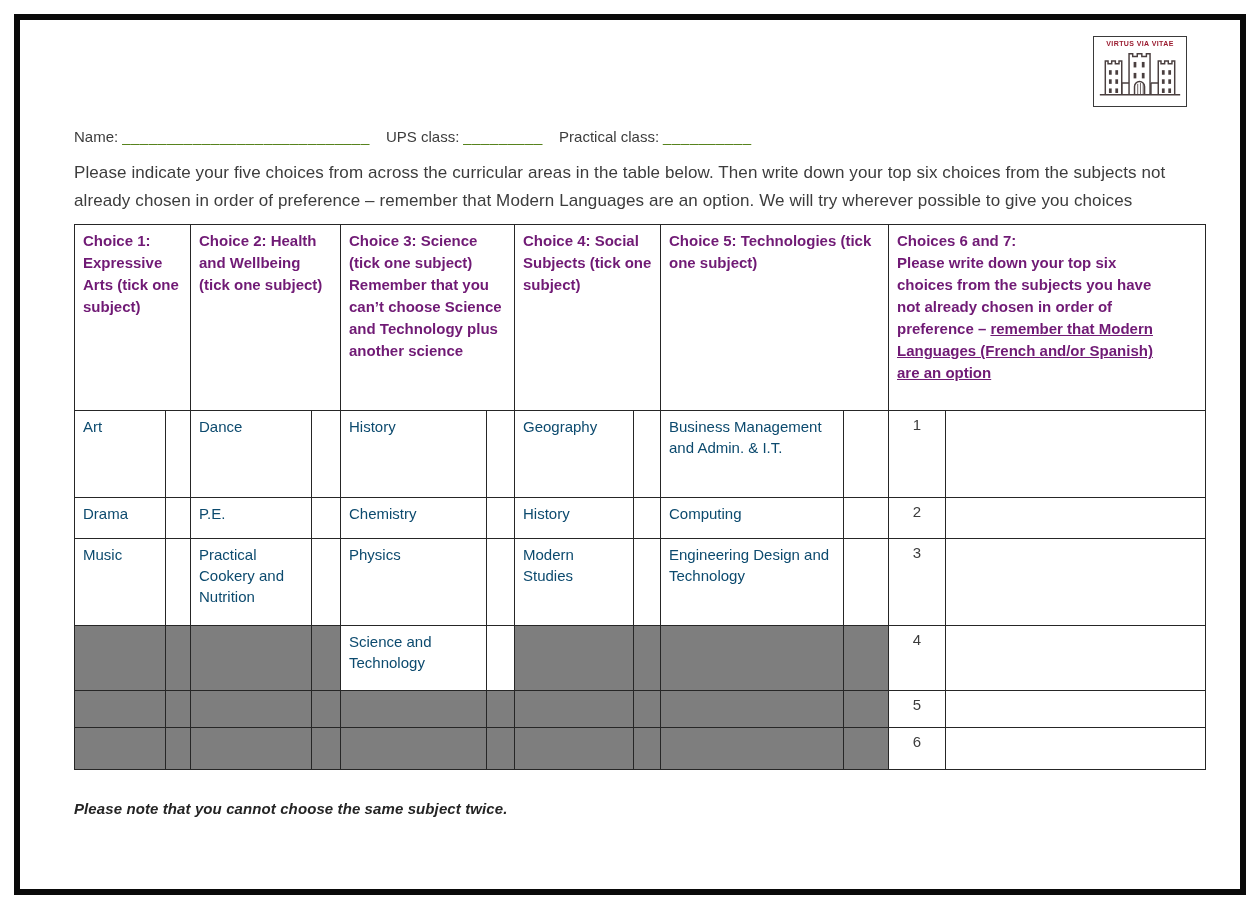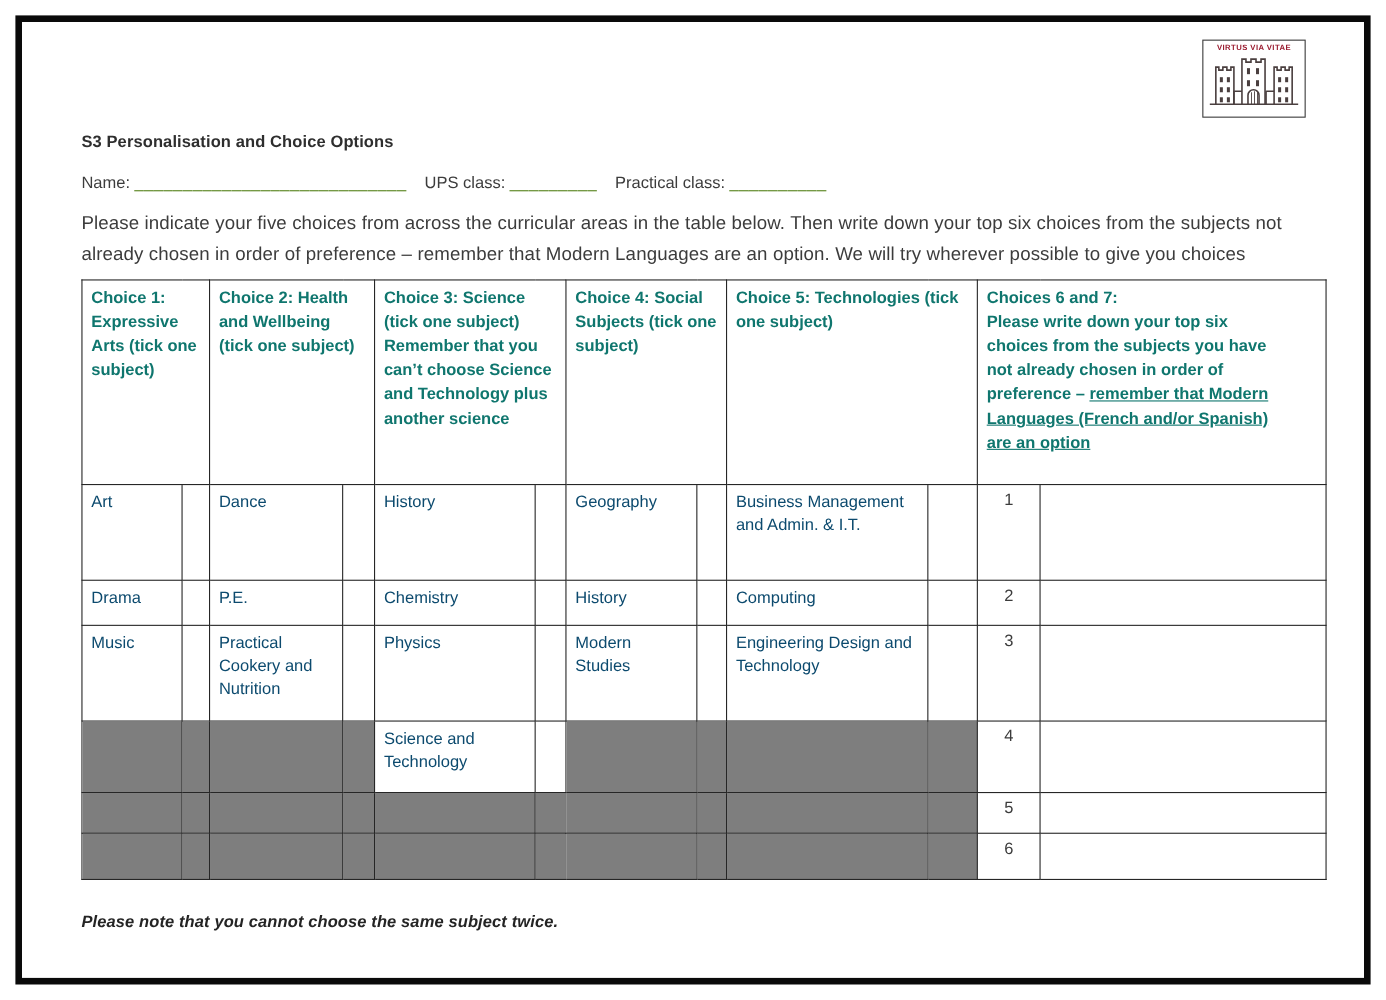--- a/index.html
+++ b/index.html
@@ -19,21 +19,21 @@
   .doc-title{font-size:15px;font-weight:bold;margin-top:13px;letter-spacing:0.1px;}
   .name-line{margin-top:20px;font-size:15px;color:#3c3c3c;}
   .name-line .lbl{margin-left:12px;}
   .name-line .lbl:first-child{margin-left:0;}
   .name-line .blank{letter-spacing:0.5px;margin-left:4px;color:#4d7c0f;}
   .intro{margin-top:14px;font-size:17px;line-height:28px;color:#3c3c3c;letter-spacing:0.1px;}
 
   
   table.choices{border-collapse:collapse;table-layout:fixed;margin-top:9px;}
   table.choices th,table.choices td{border:1.5px solid #262626;vertical-align:top;box-sizing:border-box;padding:5px 8px;font-size:15px;overflow:hidden;}
-  table.choices th{text-align:left;font-weight:bold;line-height:22px;color:#0f766e;}
+  table.choices th{text-align:left;font-weight:bold;line-height:22px;color:#701a75;}
   td.subject{line-height:21px;color:#0c4a6e;}
   td.num{text-align:center;color:#3c3c3c;}
   td.shaded{background:#7e7e7e;}
   .h-note{max-width:256px;}
   .h-note .u{text-decoration:underline;}
 
   .footnote{margin-top:30px;font-size:15px;font-weight:bold;font-style:italic;color:#242424;letter-spacing:0.1px;}
 </style>
 </head>
 <body>
@@ -70,21 +70,20 @@
               <rect x="77" y="45" width="3" height="5"></rect>
             <rect x="39" y="16" width="3" height="6"></rect>
               <rect x="48" y="16" width="3" height="6"></rect>
             <rect x="39" y="28" width="3" height="6"></rect>
               <rect x="48" y="28" width="3" height="6"></rect>
           </g>
         </svg>
       </div>
     </div>
 
-    <div class="doc-title">S3 Personalisation and Choice Options</div>
 
     <div class="name-line">
       <span class="lbl">Name:</span><span class="blank">____________________________</span>
       <span class="lbl">UPS class:</span><span class="blank">_________</span>
       <span class="lbl">Practical class:</span><span class="blank">__________</span>
     </div>
 
     <div class="intro">
       <div>Please indicate your five choices from across the curricular areas in the table below. Then write down your top six choices from the subjects not</div>
       <div>already chosen in order of preference – remember that Modern Languages are an option. We will try wherever possible to give you choices</div>

